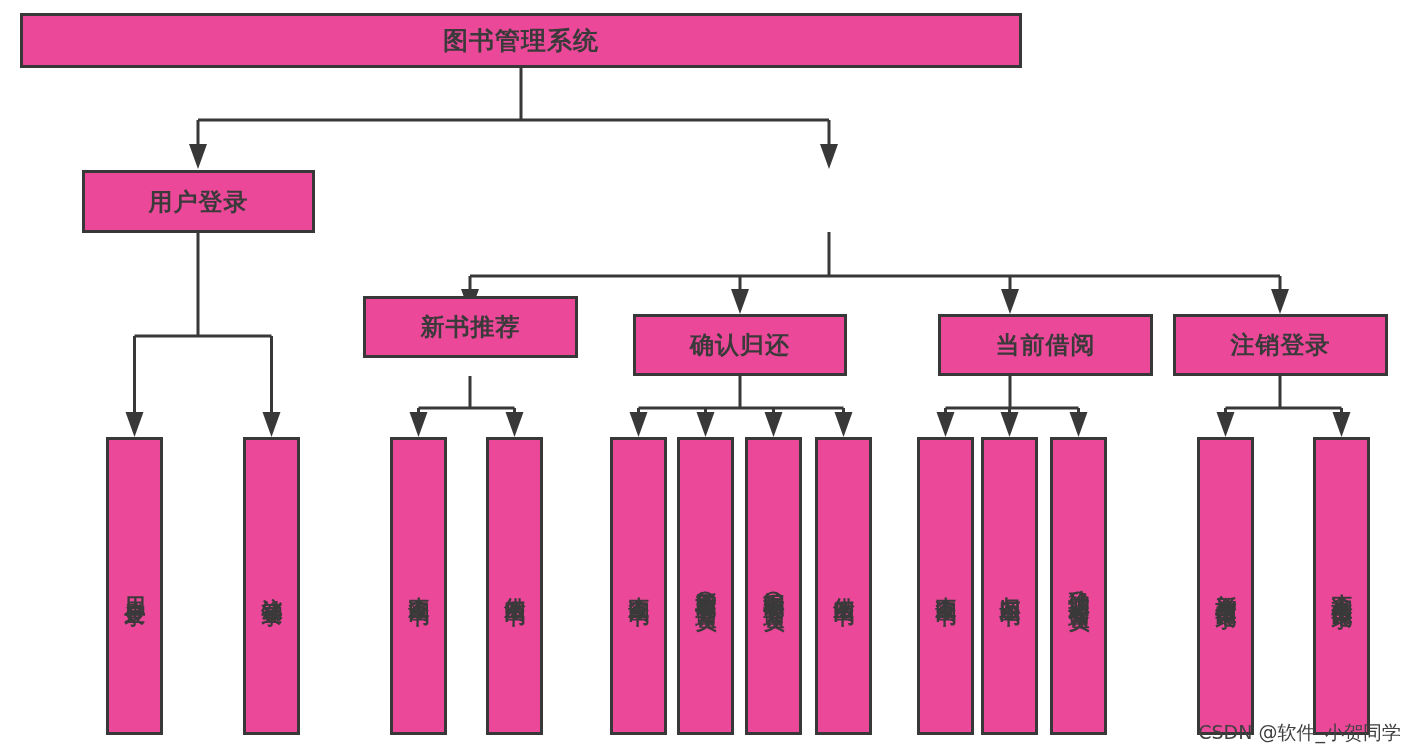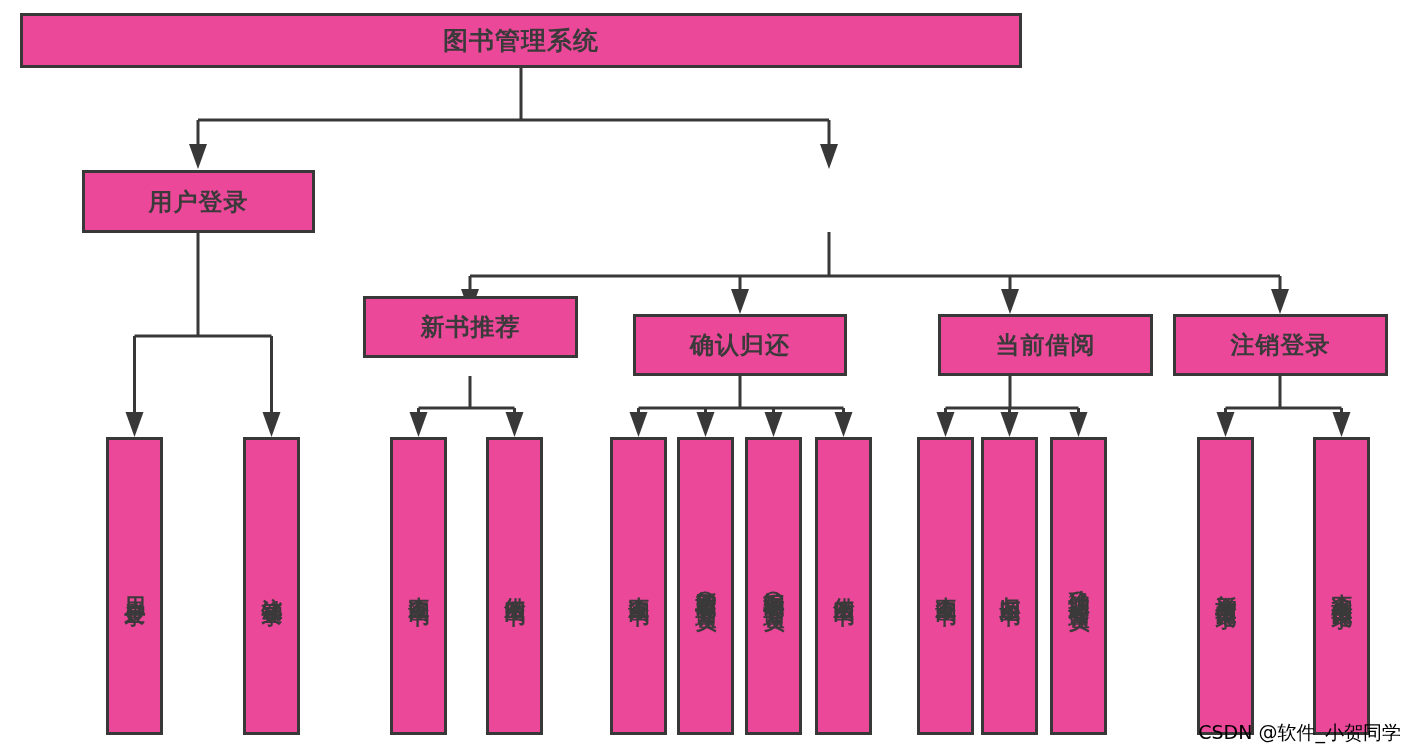--- a/index.html
+++ b/index.html
@@ -29,21 +29,21 @@
     top:437px;width:57px;height:298px;
     writing-mode:vertical-rl;
     font-size:21px;
     letter-spacing:3px;
     line-height:1;
   }
   .watermark{
     position:absolute;
     right:4px;bottom:1px;
     font-size:19px;
-    color:#000000;
+    color:#404040;
     letter-spacing:0px;
     z-index:3;
   }
 </style>
 </head>
 <body>
 
 <div class="stage">
 
   <svg class="connectors" viewBox="0 0 1405 747" xmlns="http://www.w3.org/2000/svg">

